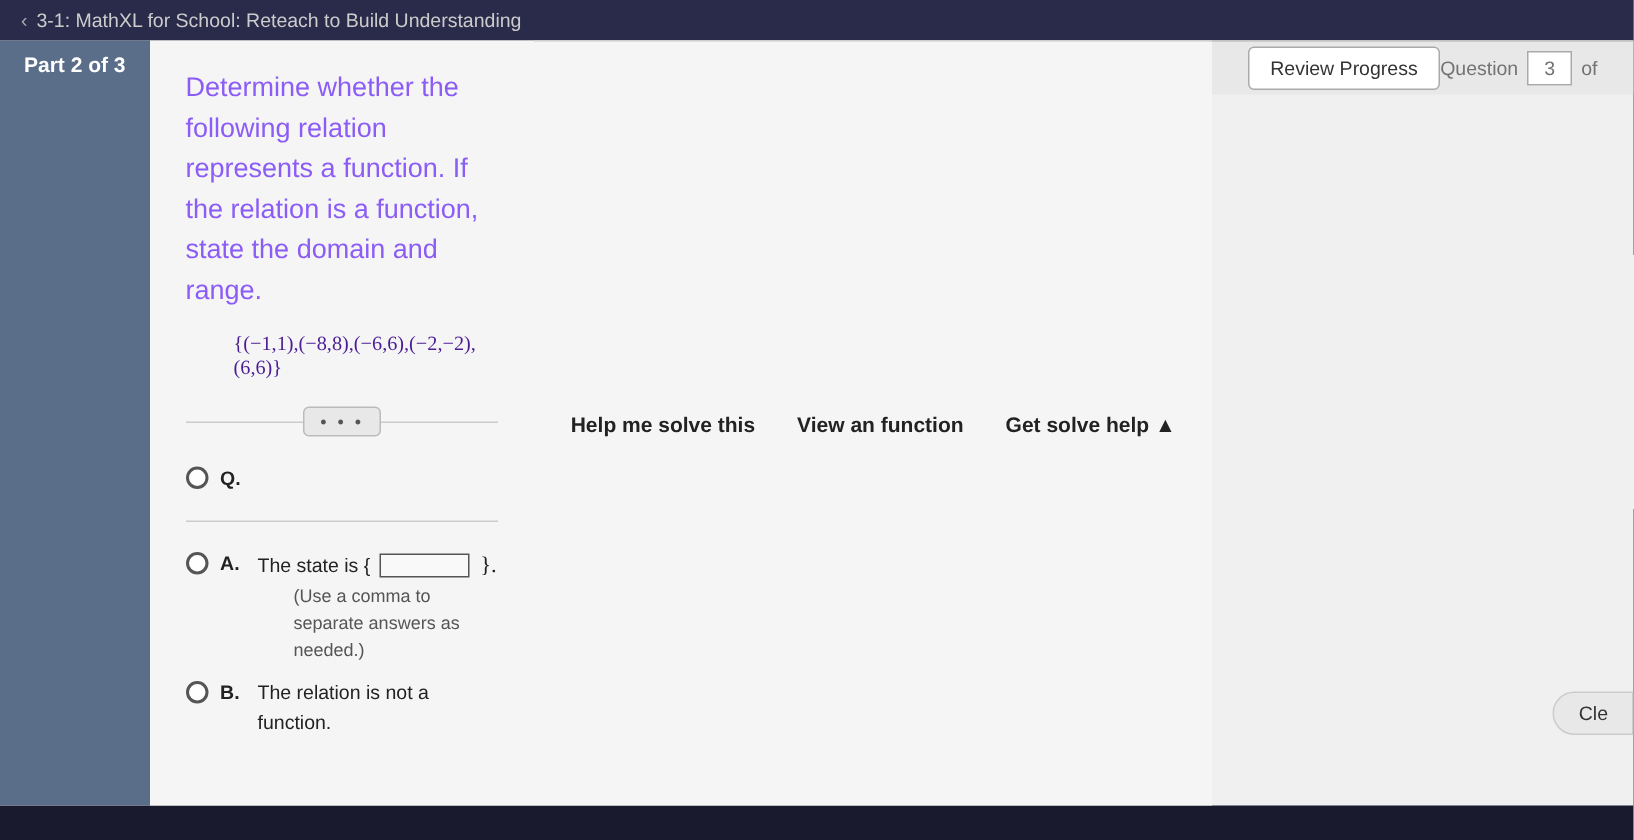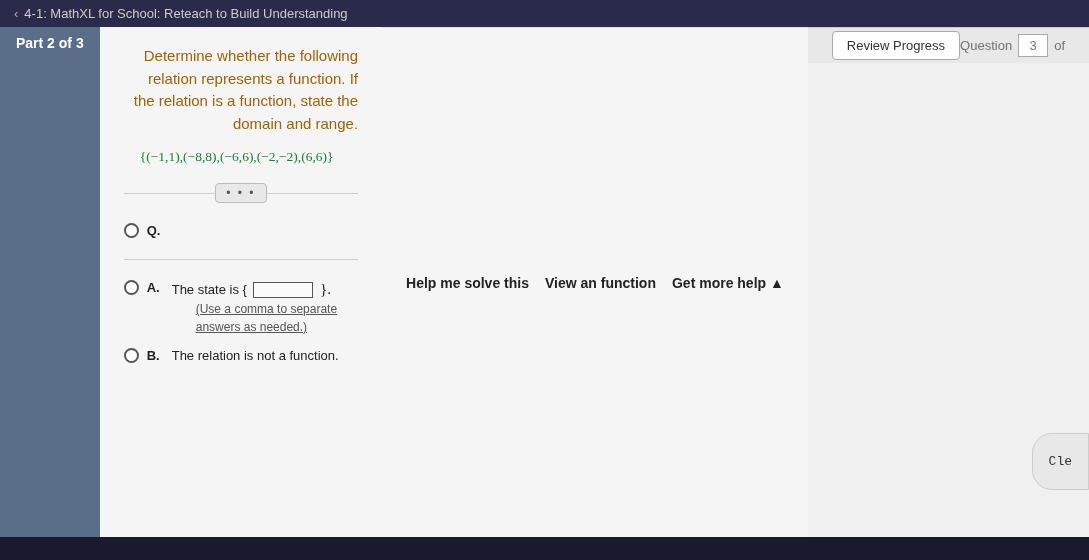--- a/index.html
+++ b/index.html
@@ -41,30 +41,29 @@
     .content-area {
       background: #f5f5f5;
       padding: 18px 24px;
       flex: 1;
       display: flex;
       flex-direction: column;
       gap: 14px;
     }
 
     .question-text {
-      font-size: 15px;
-      color: #a16207;
+      font-size: 18px;
+      color: #8b5cf6;
       line-height: 1.5;
-      text-align: right;
     }
 
     .relation-text {
       font-size: 13.5px;
-      color: #15803d;
-      margin-left: 16px;
+      color: #4c1d95;
+      margin-left: 32px;
       font-family: 'Times New Roman', serif;
     }
 
     .divider-row {
       display: flex;
       align-items: center;
       justify-content: center;
       margin: 4px 0;
     }
 
@@ -122,58 +121,56 @@
     }
 
     .option-a-text {
       font-size: 13px;
       color: #222;
     }
 
     .option-a-sub {
       font-size: 12px;
       color: #555;
-      text-decoration: underline;
       margin-left: 24px;
     }
 
     .curly-brace {
       font-family: 'Times New Roman', serif;
       font-size: 15px;
     }
 
     .bottom-actions {
       display: flex;
       align-items: center;
-      gap: 16px;
+      gap: 28px;
       padding: 12px 24px;
       background: #f5f5f5;
       border-top: 1px solid #ddd;
     }
 
     .action-link {
       font-size: 14px;
       color: #222;
       font-weight: bold;
       cursor: pointer;
       text-decoration: none;
     }
 
     .clear-btn {
       position: absolute;
       right: 0;
       bottom: 70px;
       background: #e8e8e8;
       border: 1px solid #ccc;
       border-radius: 20px 0 0 20px;
-      padding: 20px 16px;
+      padding: 6px 16px;
       font-size: 13px;
       cursor: pointer;
       color: #333;
-      font-family: Liberation Mono, monospace;
     }
 
     .footer-bar {
       background: #e8e8e8;
       border-top: 1px solid #ccc;
       padding: 10px 24px;
       display: flex;
       align-items: center;
       justify-content: space-between;
       height: 36px;
@@ -210,21 +207,21 @@
       border: none;
       border-top: 1px solid #ccc;
       margin: 4px 0;
     }
   </style>
 </head>
 <body>
 
 <div class="top-bar">
   <span style="cursor:pointer; color:#aaa;">‹</span>
-  <span>4-1: MathXL for School: Reteach to Build Understanding</span>
+  <span>3-1: MathXL for School: Reteach to Build Understanding</span>
 </div>
 
 <div class="main-container">
 
   <div class="part-header">
     <span>Part 2 of 3</span>
   </div>
 
   <div class="content-area">
 
@@ -268,21 +265,21 @@
         <span>The relation is not a function.</span>
       </div>
 
     </div>
 
   </div>
 
   <div class="bottom-actions">
     <a class="action-link">Help me solve this</a>
     <a class="action-link">View an function</a>
-    <a class="action-link">Get more help ▲</a>
+    <a class="action-link">Get solve help ▲</a>
   </div>
 
   <div class="footer-bar">
     <button class="review-btn">Review Progress</button>
     <div class="question-nav">
       <span>Question</span>
       <span class="question-num-box">3</span>
       <span>of</span>
     </div>
   </div>

